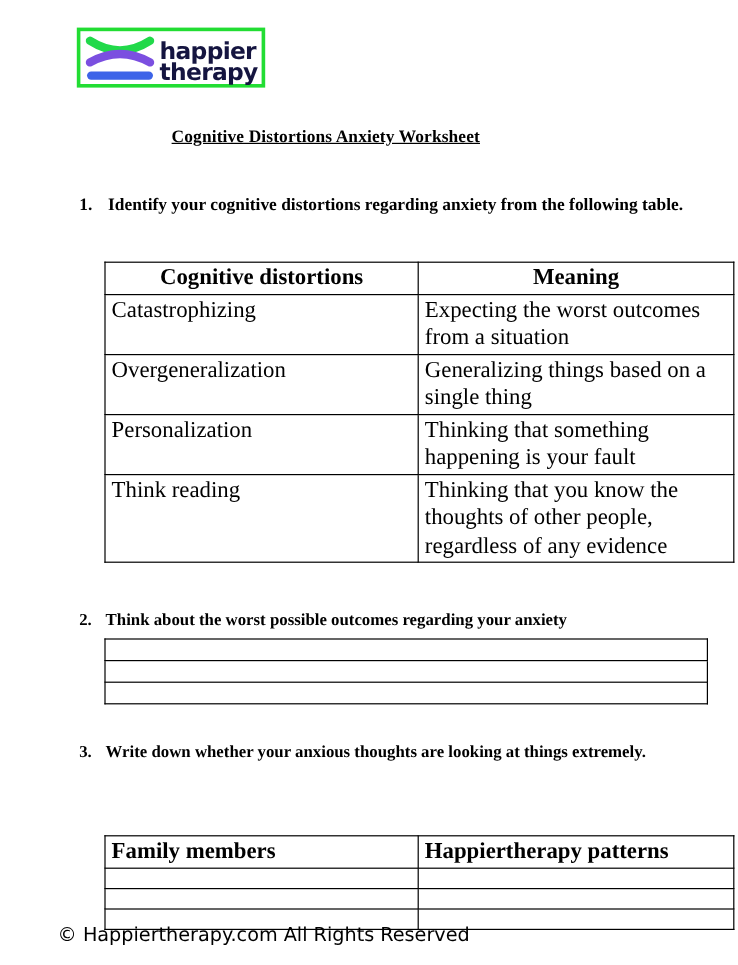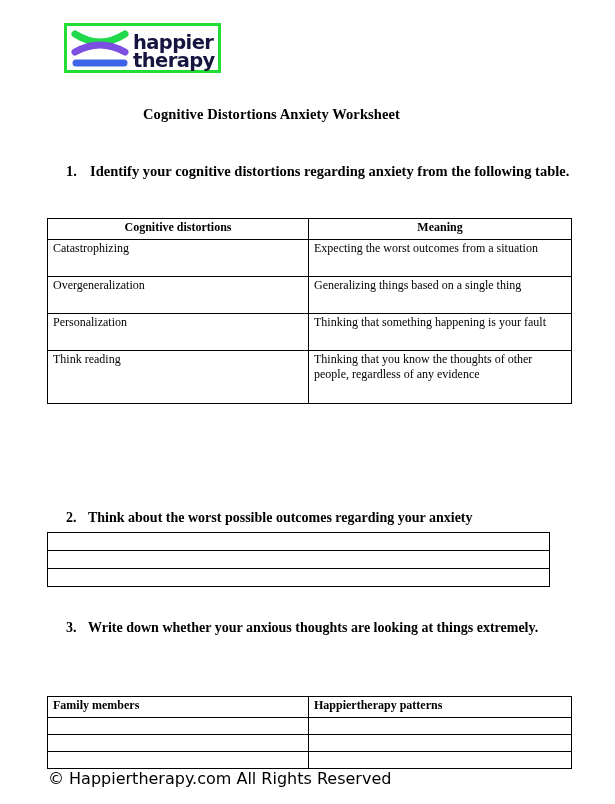--- a/index.html
+++ b/index.html
@@ -52,20 +52,21 @@
   
   .doc-title {
     position: absolute;
     left: 0;
     top: 106px;
     width: 543px;
     text-align: center;
     font-weight: bold;
     font-size: 14.5px;
     letter-spacing: 0.1px;
+    text-decoration: underline;
   }
 
   
   .question {
     position: absolute;
     left: 66px;
     width: 505px;
     font-weight: bold;
     font-size: 14.5px;
     line-height: 1.35;
@@ -82,21 +83,22 @@
   #question-1 { top: 162px; }
   #question-2 { top: 509px; font-size: 14px; }
   #question-3 { top: 619px; font-size: 14px; }
   #question-2 .q-num, #question-3 .q-num { width: 22px; }
 
   
   table.wsheet {
     position: absolute;
     border-collapse: collapse;
     table-layout: fixed;
-    font-size: 12px;
+    font-size: 19px;
+    margin-left: 40px;
   }
   table.wsheet td, table.wsheet th {
     border: 1.3px solid #000000;
     padding: 1px 5px;
     vertical-align: top;
     font-weight: normal;
     line-height: 1.24;
     text-align: left;
   }
   table.wsheet th {

